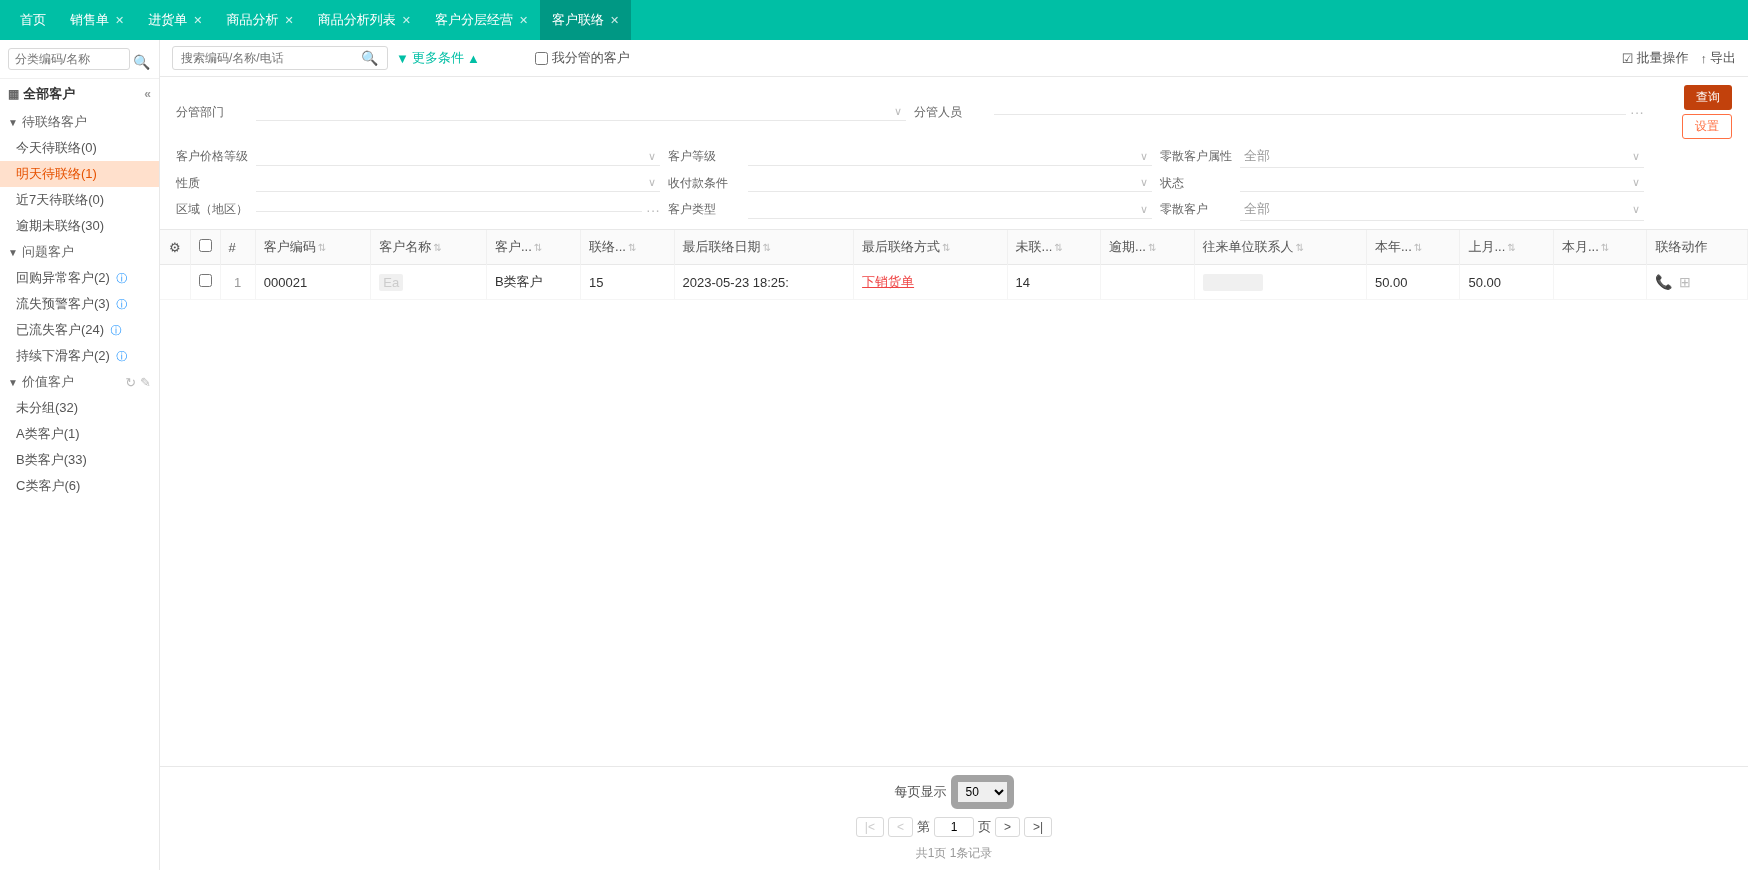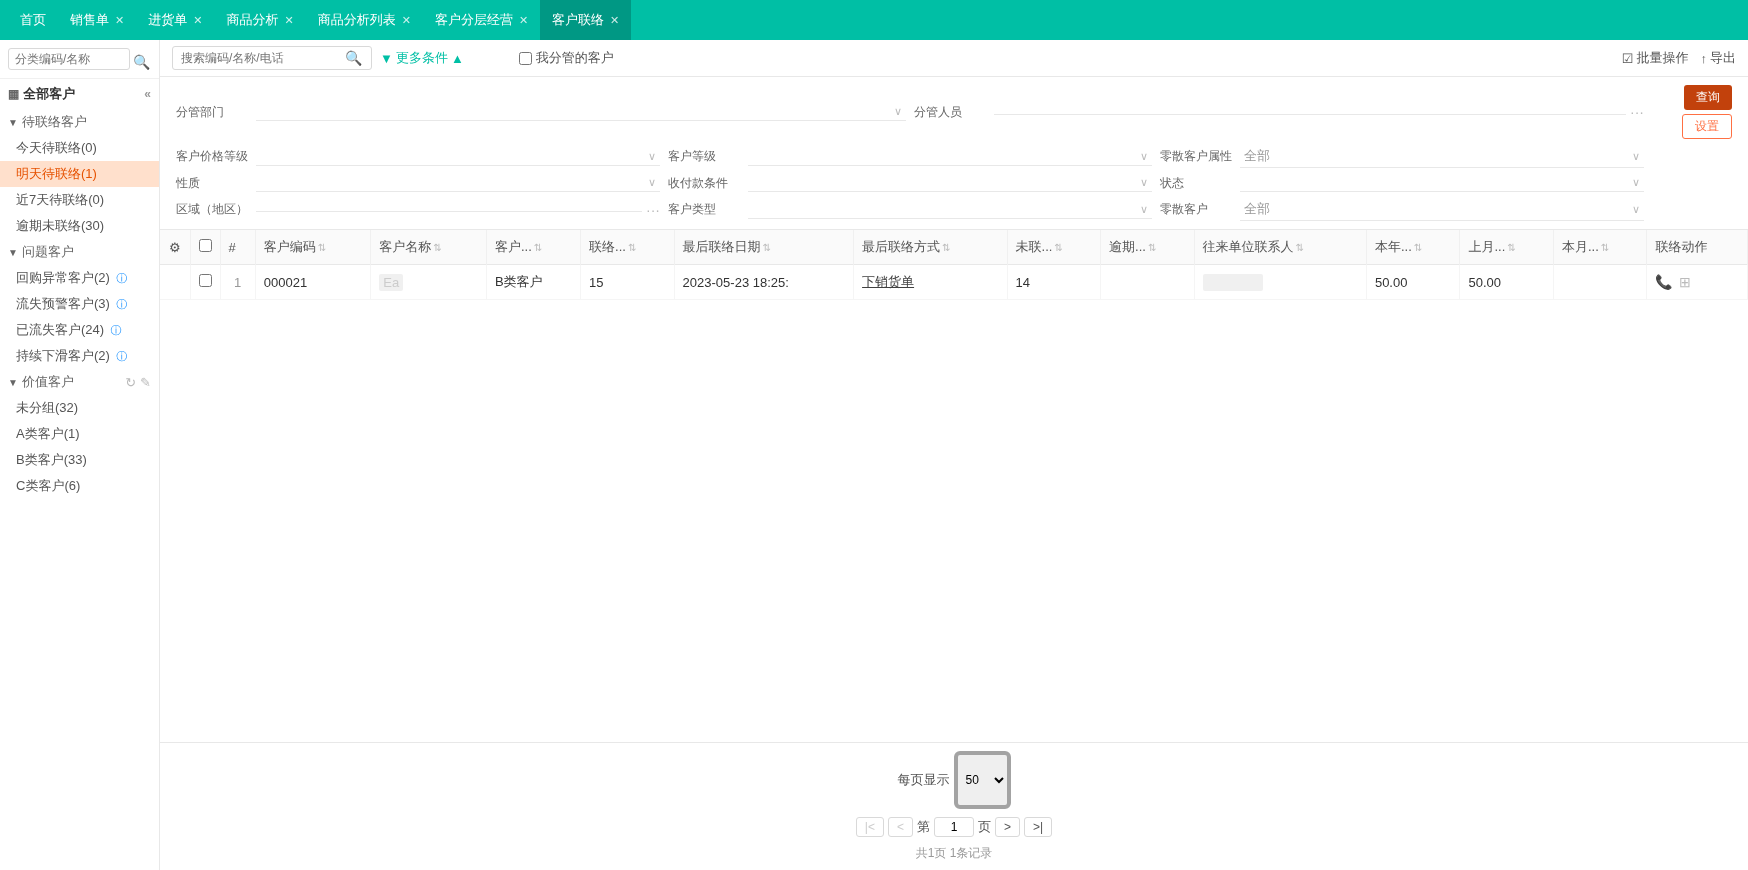--- a/index.html
+++ b/index.html
@@ -126,21 +126,21 @@
       align-items: center;
       gap: 8px;
       flex-shrink: 0;
     }
     .filter-search-wrap {
       display: flex;
       align-items: center;
       border: 1px solid #d9d9d9;
       border-radius: 3px;
       padding: 3px 8px;
-      width: 200px;
+      width: 216px;
     }
     .filter-search-wrap input {
       border: none;
       outline: none;
       font-size: 12px;
       color: #999;
       width: 100%;
     }
     .filter-search-wrap .search-icon { color: #ff7043; font-size: 14px; cursor: pointer; }
     .more-filters-btn {
@@ -280,21 +280,21 @@
       background: #fafafa;
     }
     thead th .sort-icon { color: #bbb; font-size: 10px; margin-left: 2px; }
     tbody tr { border-bottom: 1px solid #f5f5f5; }
     tbody td {
       padding: 8px 8px;
       color: #333;
       border-right: 1px solid #f5f5f5;
       white-space: nowrap;
     }
-    .cell-link { color: #404040; cursor: pointer; text-decoration: underline; }
+    .cell-link { color: #ef4444; cursor: pointer; text-decoration: underline; }
     .cell-blurred { color: #ccc; background: #f0f0f0; border-radius: 2px; padding: 1px 4px; }
     .row-num { color: #999; text-align: center; }
     .action-icons { display: flex; gap: 6px; align-items: center; }
     .action-icon { color: #bbb; cursor: pointer; font-size: 14px; }
     .gear-col { width: 30px; text-align: center; }
     .check-col { width: 30px; text-align: center; }
 
     
     .pagination {
       display: flex;
@@ -308,23 +308,23 @@
       font-size: 12px;
       color: #555;
       flex-direction: column;
     }
     .page-size-select {
       display: flex;
       align-items: center;
       gap: 4px;
     }
     .page-size-select select {
-      border: 4px solid #a3a3a3;
+      border: 7px solid #a3a3a3;
       border-radius: 6px;
-      padding: 17px 4px;
+      padding: 2px 4px;
       font-size: 12px;
     }
     .page-nav {
       display: flex;
       align-items: center;
       gap: 4px;
     }
     .page-nav button {
       border: 1px solid #d9d9d9;
       background: #fff;

